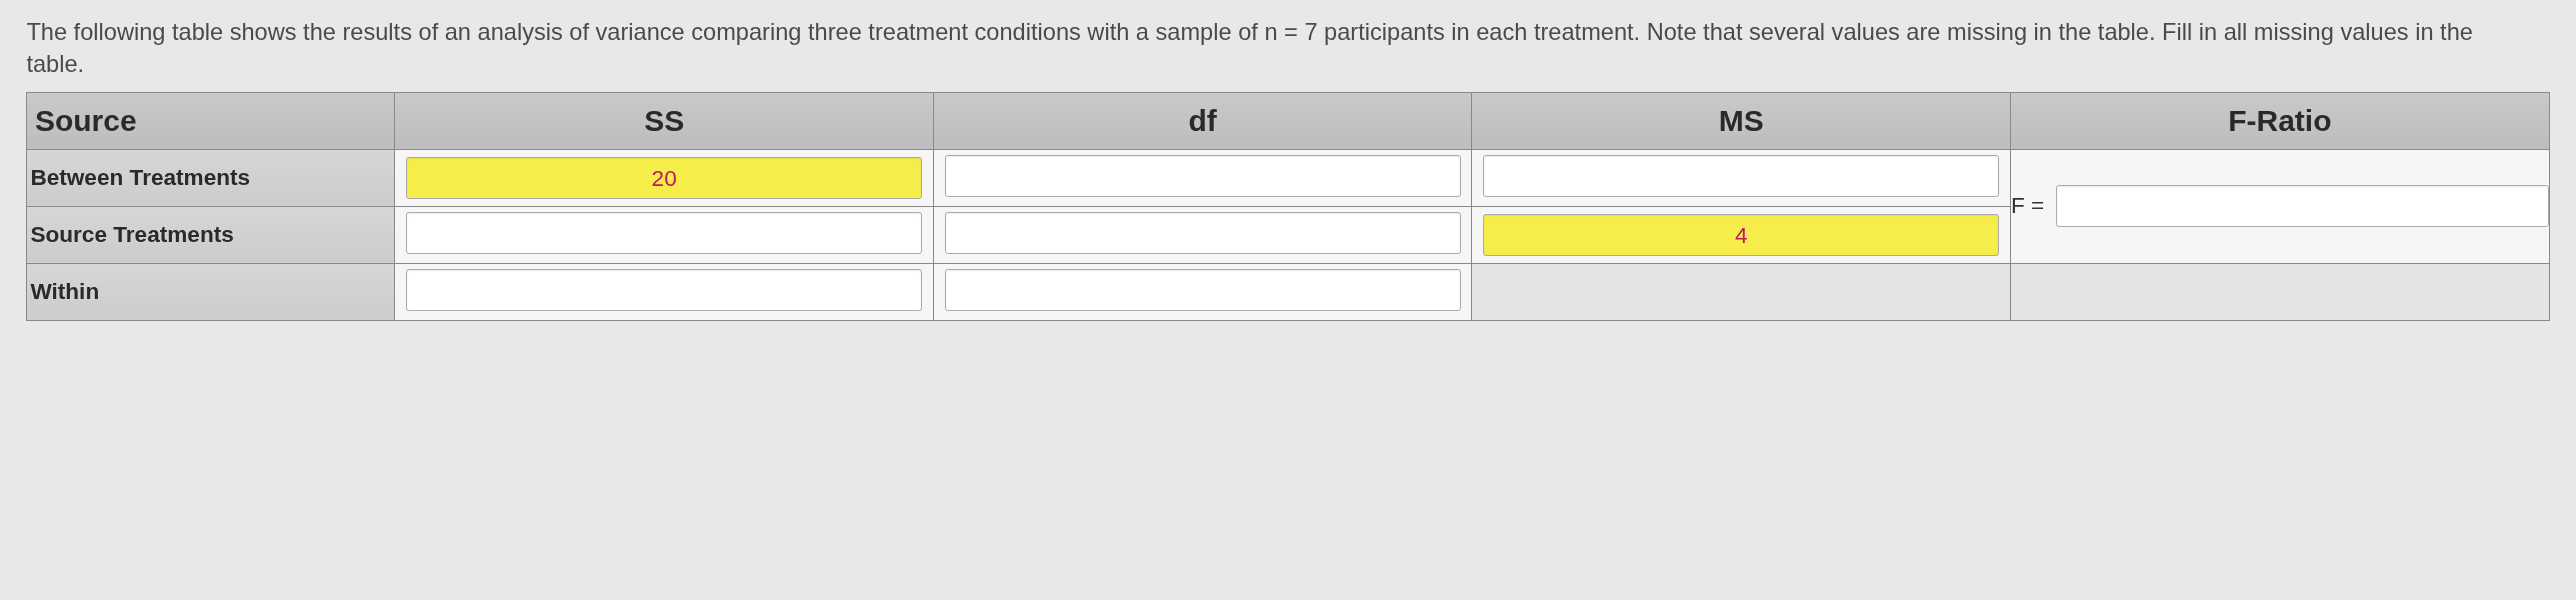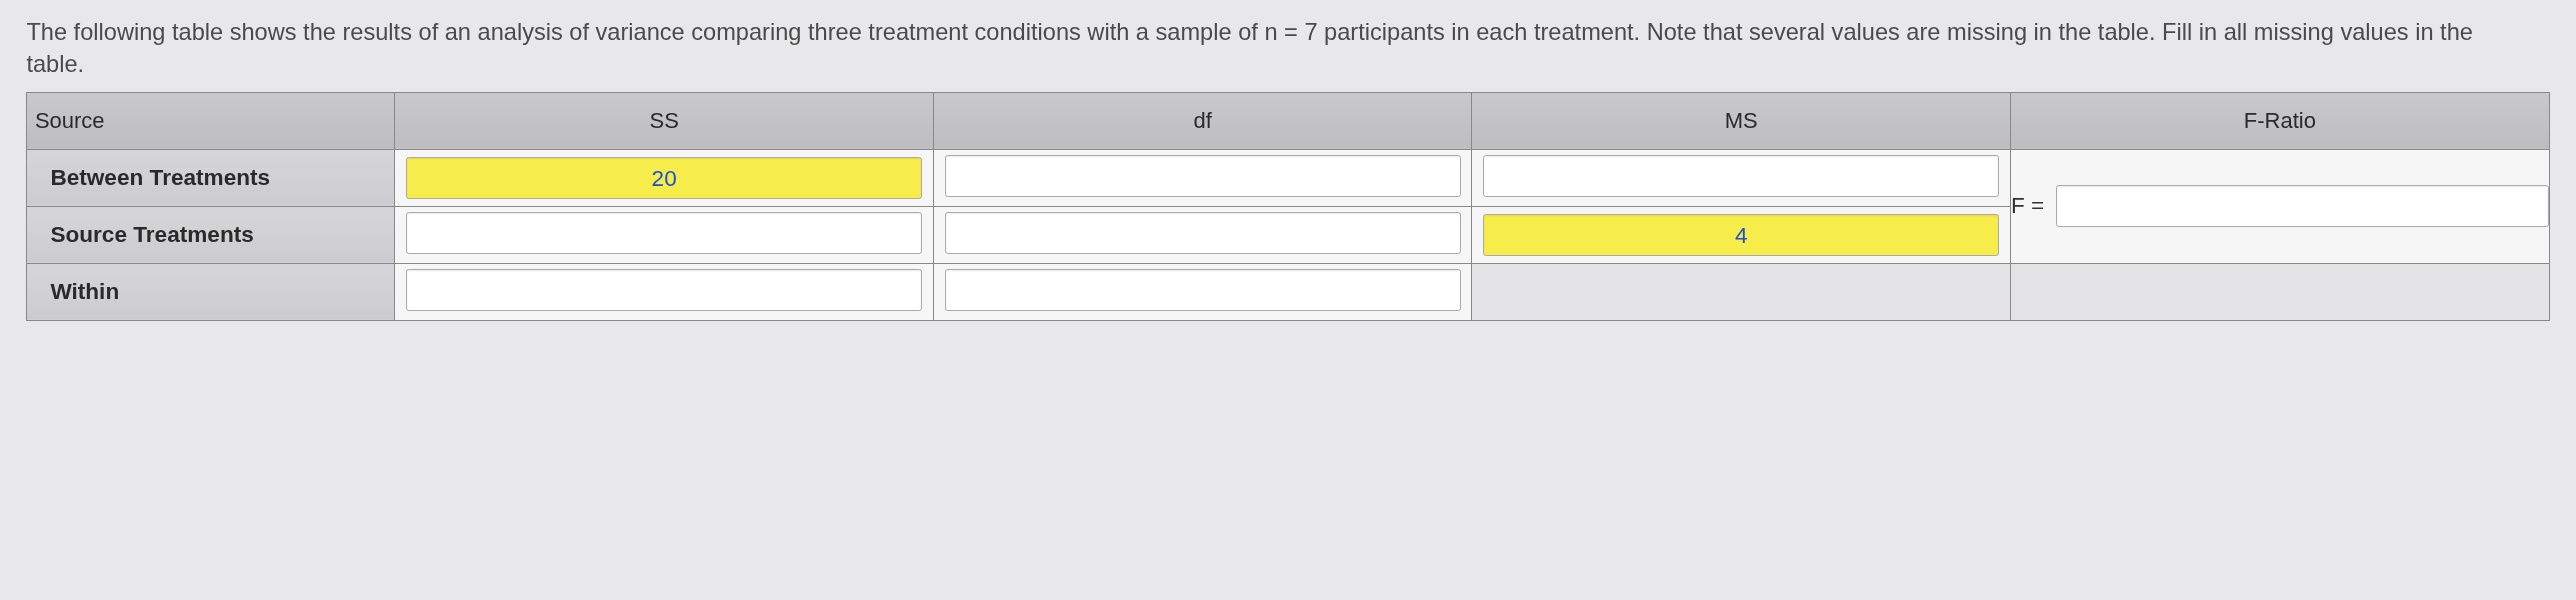--- a/index.html
+++ b/index.html
@@ -27,52 +27,52 @@
     }
     table.anova th,
     table.anova td {
       border: 0.9px solid #888;
       padding: 0;
       vertical-align: middle;
       height: 57px;
     }
     table.anova th {
       background: linear-gradient(#c9c9cc, #bdbdc0);
-      font-weight: normal;
-      font-size: 22px;
+      font-weight: bold;
+      font-size: 30px;
       color: #2a2a2a;
       text-align: center;
     }
     table.anova th.row-header-col {
       width: 368px;
     }
     table.anova td.row-label {
       background: linear-gradient(#d6d6d8, #cccccf);
       font-weight: bold;
       font-size: 22.6px;
       color: #2a2a2a;
-      padding-left: 23px;
+      padding-left: 3px;
       text-align: left;
     }
     td.cell {
       background: #f6f6f7;
       text-align: center;
       padding: 5.7px 9.4px;
     }
     .input-box {
       display: inline-block;
       width: 96%;
       height: 42px;
       border: 0.9px solid #aaa;
       border-radius: 2.8px;
       background: #fff;
       line-height: 42px;
       text-align: center;
       font-size: 22.6px;
-      color: #1d4ed8;
+      color: #be185d;
       box-shadow: inset 0 0.9px 1.9px rgba(0,0,0,0.08);
     }
     .input-box.filled {
       background: #f7ed4a;
     }
     .fcell {
       background: #f6f6f7;
       padding: 5.7px 11.3px;
       text-align: left;
     }

